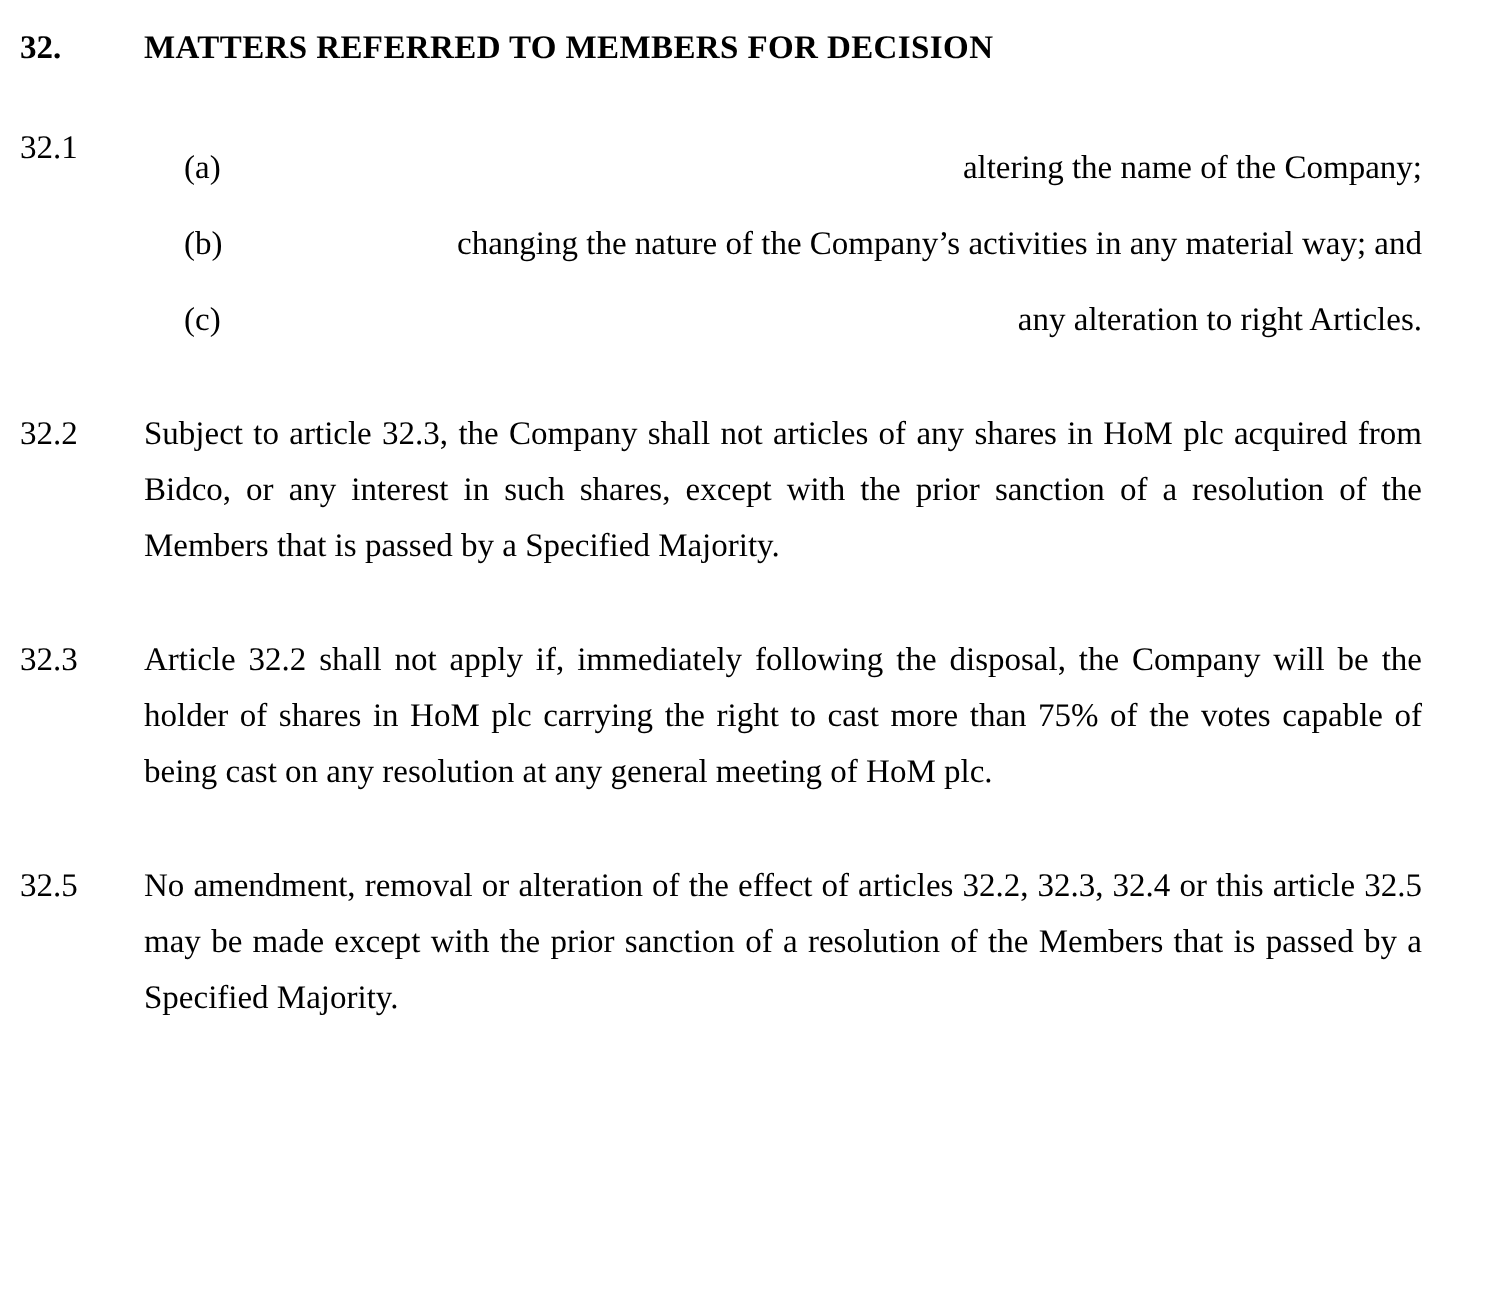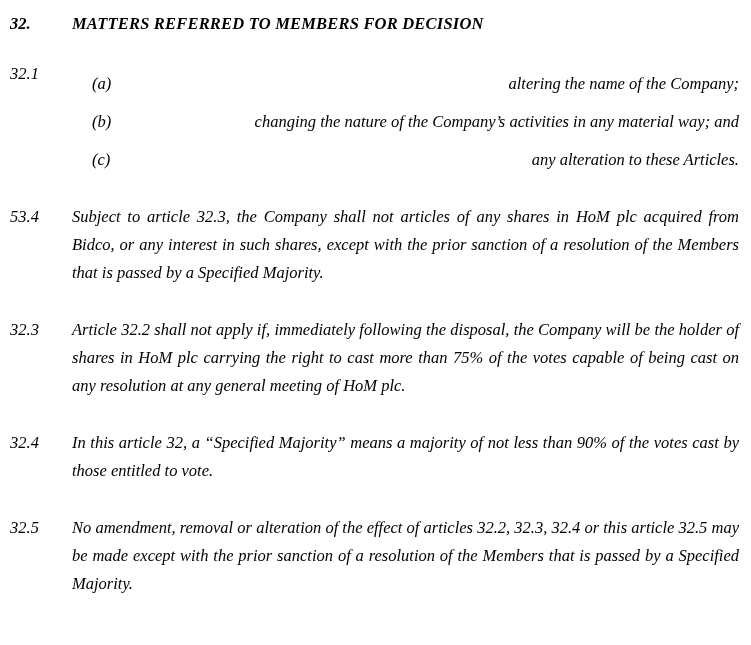--- a/index.html
+++ b/index.html
@@ -13,22 +13,21 @@
     overflow: hidden;
     font-family: "Liberation Serif", serif;
     font-size: 16.5px;
     line-height: 28px;
     color: #000000;
   }
   .page {
     box-sizing: border-box;
     width: 751px;
     height: 600px;
-    padding: 10px 12px 0 10px;
-    font-style: italic;
+    padding: 10px 40px 0 10px;
   }
   .row {
     display: flex;
     align-items: flex-start;
   }
   .num {
     flex: 0 0 62px;
     width: 62px;
   }
   .bold {
@@ -90,46 +89,40 @@
         <div class="subitem">
           <div class="slabel">(a)</div>
           <div class="stext">altering the name of the Company;</div>
         </div>
         <div class="subitem">
           <div class="slabel">(b)</div>
           <div class="stext">changing the nature of the Company’s activities in any material way; and</div>
         </div>
         <div class="subitem">
           <div class="slabel">(c)</div>
-          <div class="stext">any alteration to these Articles.</div>
+          <div class="stext">any alteration to right Articles.</div>
         </div>
       </div>
     </div>
   </div>
 
   <div class="row clause">
-    <div class="num">53.4</div>
+    <div class="num">32.2</div>
     <div class="cbody">
       <p class="ctext">Subject to article 32.3, the Company shall not articles of any shares in HoM plc acquired from Bidco, or any interest in such shares, except with the prior sanction of a resolution of the Members that is passed by a Specified Majority.</p>
     </div>
   </div>
 
   <div class="row clause">
     <div class="num">32.3</div>
     <div class="cbody">
       <p class="ctext">Article 32.2 shall not apply if, immediately following the disposal, the Company will be the holder of shares in HoM plc carrying the right to cast more than 75% of the votes capable of being cast on any resolution at any general meeting of HoM plc.</p>
     </div>
   </div>
 
-  <div class="row clause">
-    <div class="num">32.4</div>
-    <div class="cbody">
-      <p class="ctext">In this article 32, a “Specified Majority” means a majority of not less than 90% of the votes cast by those entitled to vote.</p>
-    </div>
-  </div>
 
   <div class="row clause">
     <div class="num">32.5</div>
     <div class="cbody">
       <p class="ctext">No amendment, removal or alteration of the effect of articles 32.2, 32.3, 32.4 or this article 32.5 may be made except with the prior sanction of a resolution of the Members that is passed by a Specified Majority.</p>
     </div>
   </div>
 
 </div>
 

